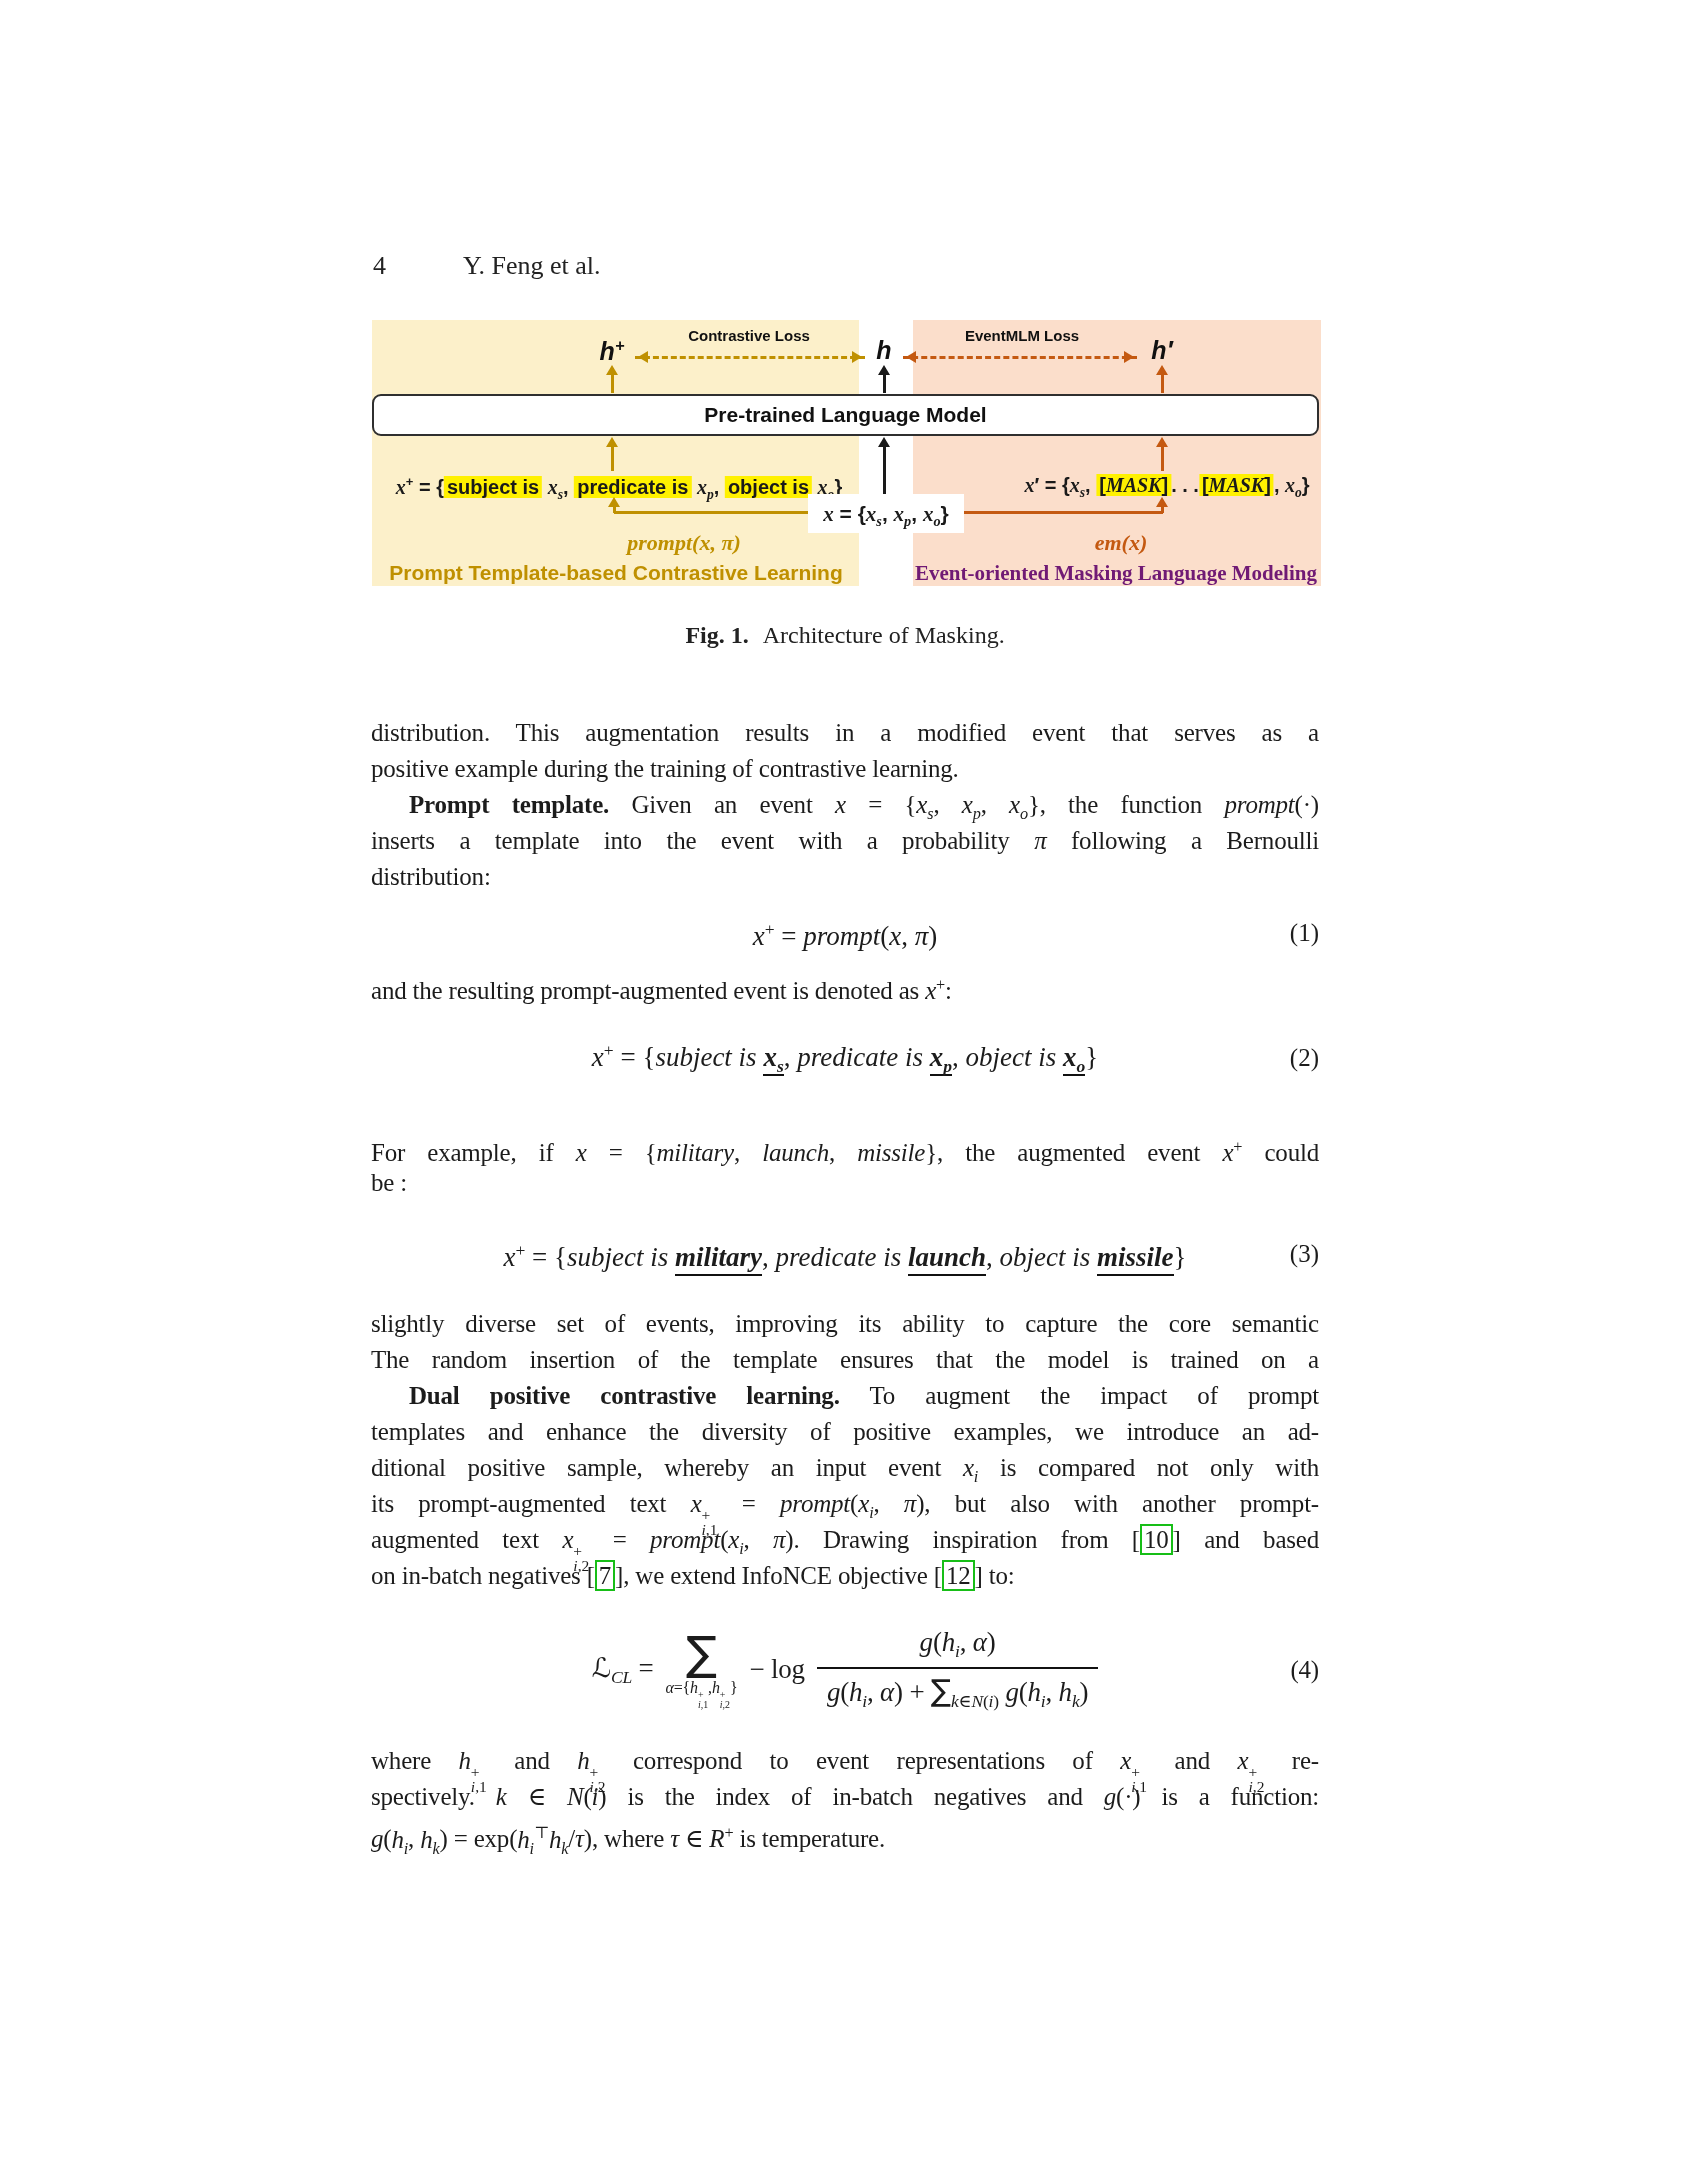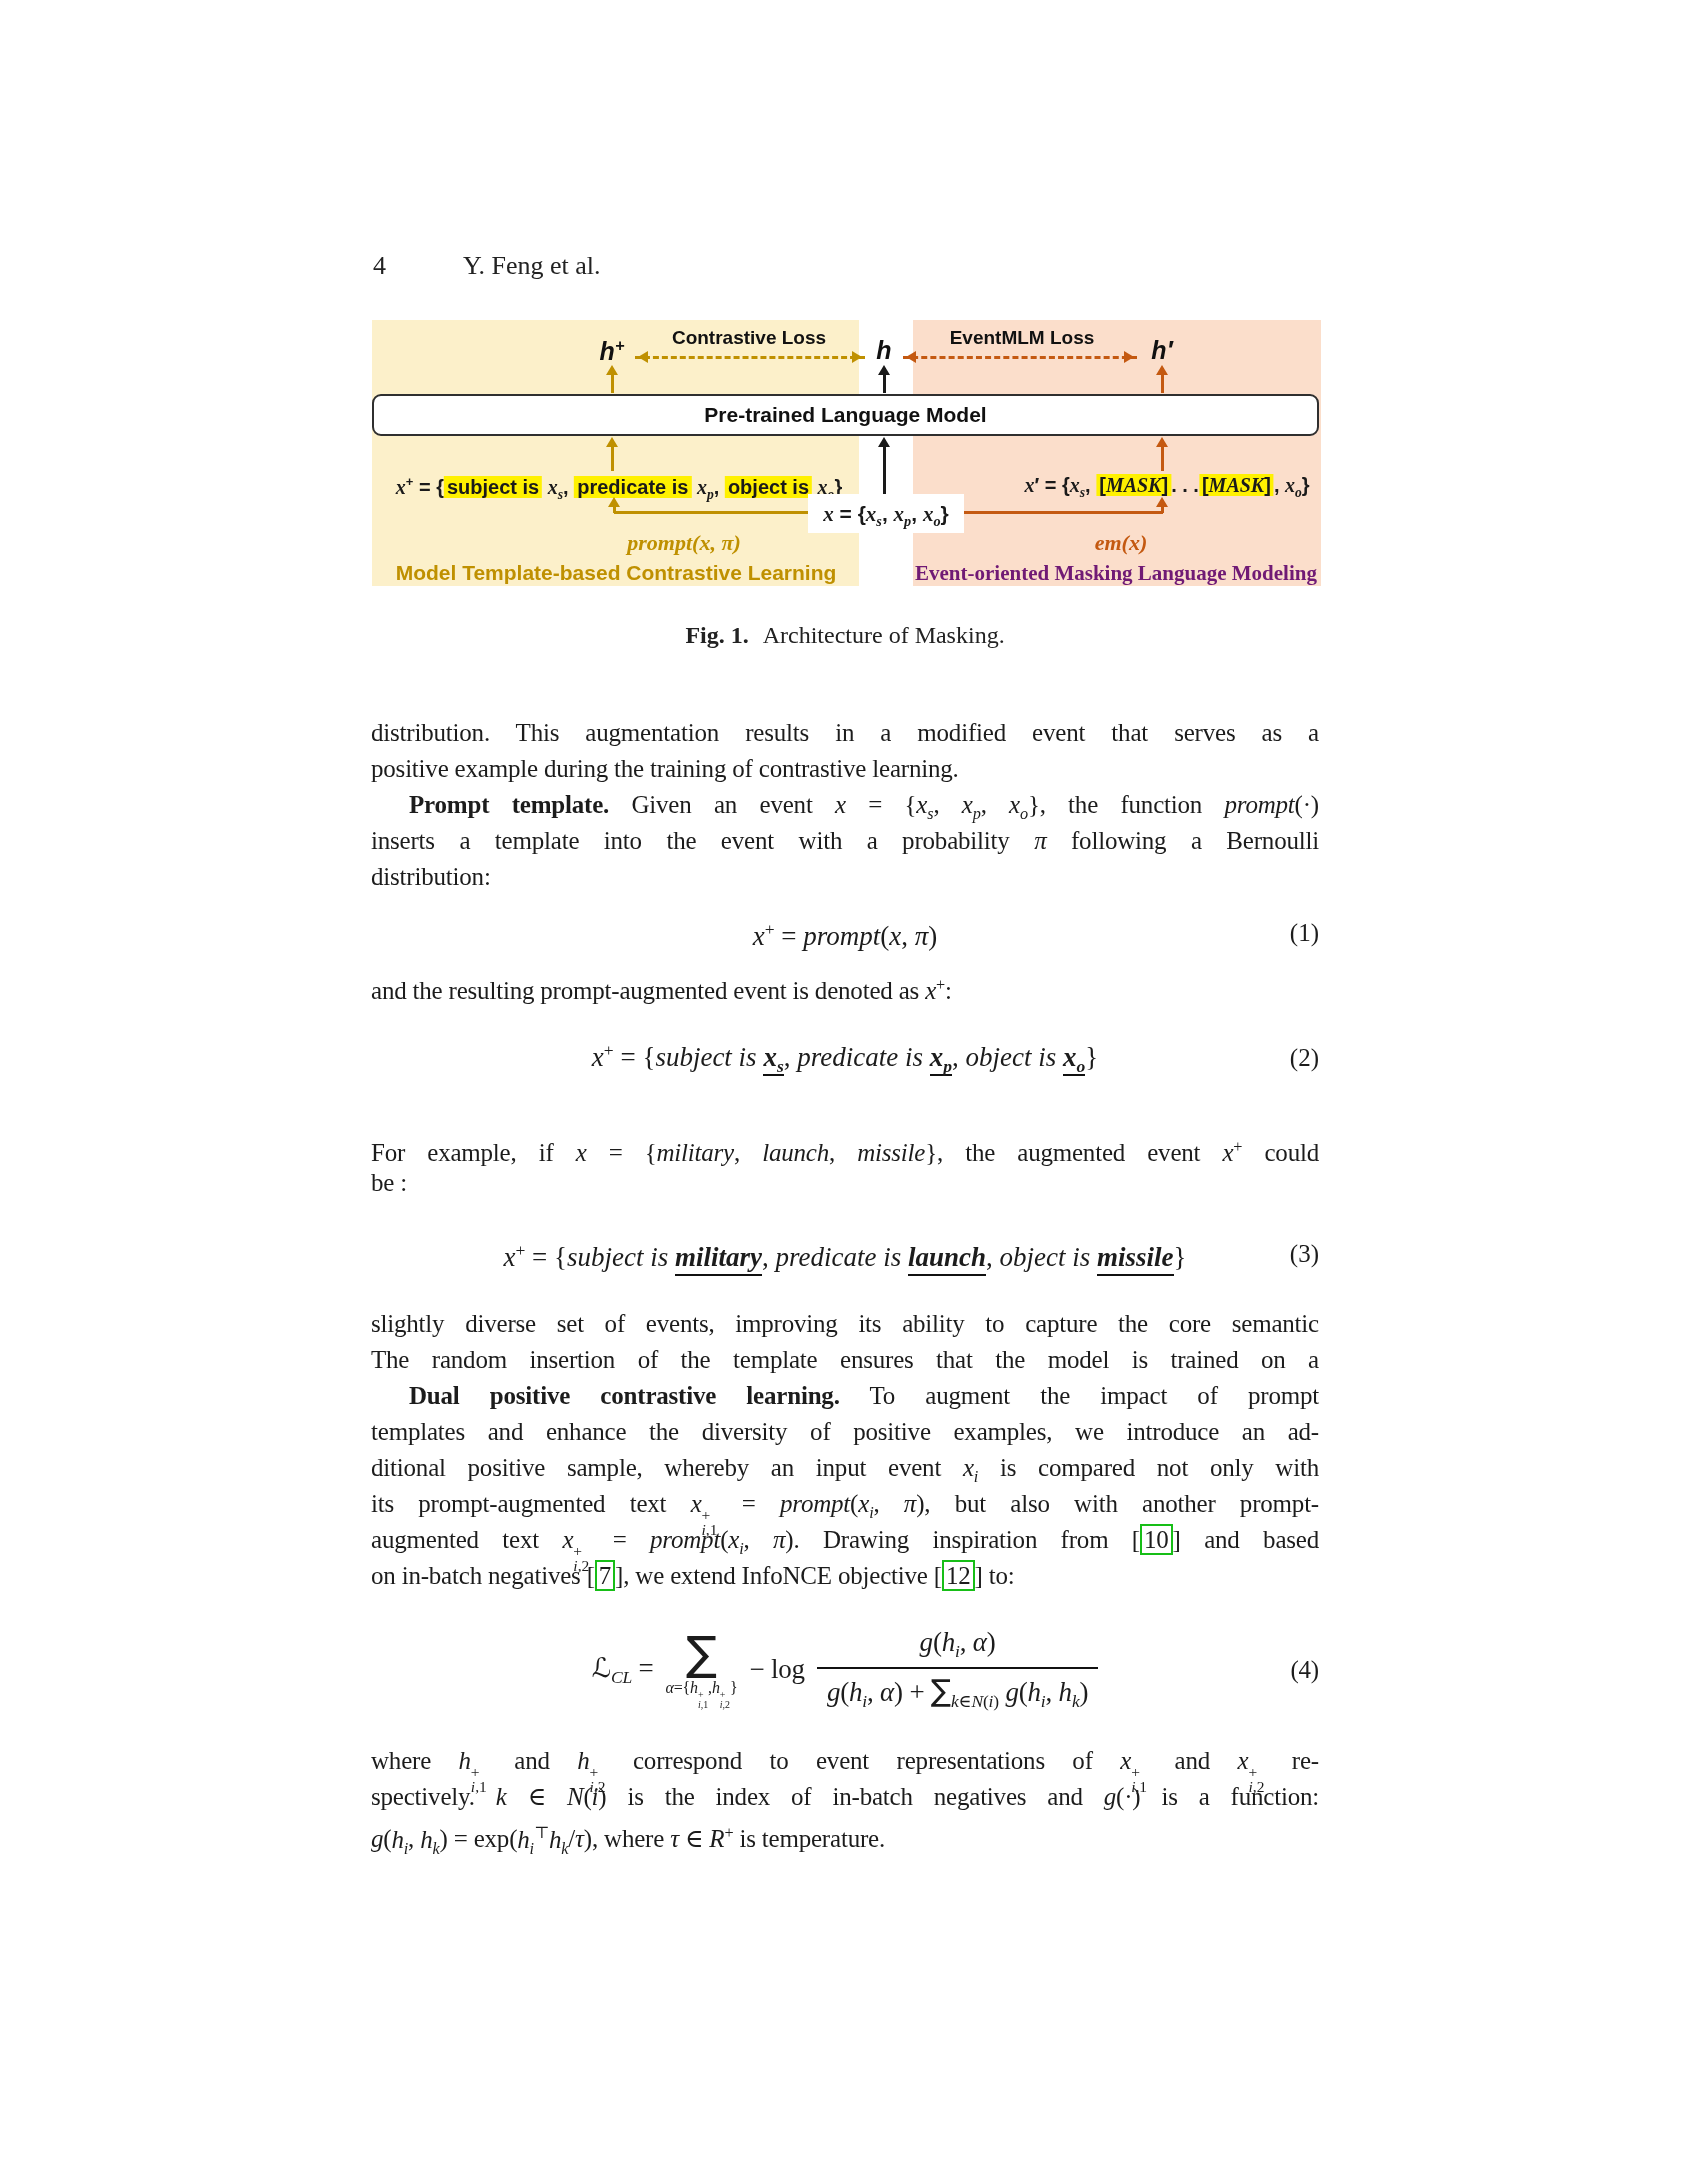--- a/index.html
+++ b/index.html
@@ -12,21 +12,21 @@
   #authors{left:463px;}
 
   
   #figure{position:absolute;left:372px;top:320px;width:948px;height:266px;
           font-family:"Liberation Sans","DejaVu Sans",sans-serif;}
   #figure .panel{position:absolute;top:0;height:266px;}
   #panel-left{left:0;width:487px;background:#FCF0CA;}
   #panel-right{left:541px;width:408px;background:#FBDECB;}
   .figabs{position:absolute;white-space:nowrap;}
   .ctr{transform:translateX(-50%);}
-  .loss-label{font-size:19px;font-weight:bold;color:#111;}
+  .loss-label{font-size:15px;font-weight:bold;color:#111;}
   .hnode{font-size:25px;font-weight:bold;font-style:italic;color:#111;}
   .gold{--c:#BF9000;}
   .blk{--c:#1a1a1a;}
   .orng{--c:#C45911;}
   .dasharrow{position:absolute;height:0;border-top:3px dashed var(--c);}
   .dasharrow::before{content:"";position:absolute;left:-3px;top:-8px;
       border:6px solid transparent;border-right:10px solid var(--c);}
   .dasharrow::after{content:"";position:absolute;right:-3px;top:-8px;
       border:6px solid transparent;border-left:10px solid var(--c);}
   .uparrow{position:absolute;width:2.5px;background:var(--c);}
@@ -128,21 +128,21 @@
     <div class="hline orng" style="left:591px;top:191px;width:200px;"></div>
     <div class="uparrow orng" style="left:789px;top:180px;height:13px;"></div>
 
     <div id="x-mid-box" class="figeq" style="font-size:21px;">
       <span><i>x</i> = {<i>x<sub>s</sub></i>, <i>x<sub>p</sub></i>, <i>x<sub>o</sub></i>}</span>
     </div>
 
     <span class="figabs ctr fn-label fn-gold" style="left:312px;top:210px;">prompt(<i>x</i>, π)</span>
     <span class="figabs ctr fn-label fn-orng" style="left:749px;top:210px;">em(<i>x</i>)</span>
 
-    <span class="figabs ctr panel-caption pc-gold" style="left:244px;top:241px;">Model Template-based Contrastive Learning</span>
+    <span class="figabs ctr panel-caption pc-gold" style="left:244px;top:241px;">Prompt Template-based Contrastive Learning</span>
     <span class="figabs ctr panel-caption pc-orng" style="left:744px;top:241px;">Event-oriented Masking Language Modeling</span>
   </div>
 
   <div id="caption">
     <b>Fig. 1.</b><span>Architecture of Masking.</span>
   </div>
 
   <div class="bodycol" id="flow-a">
 
     <div id="eq4-anchor"></div>

